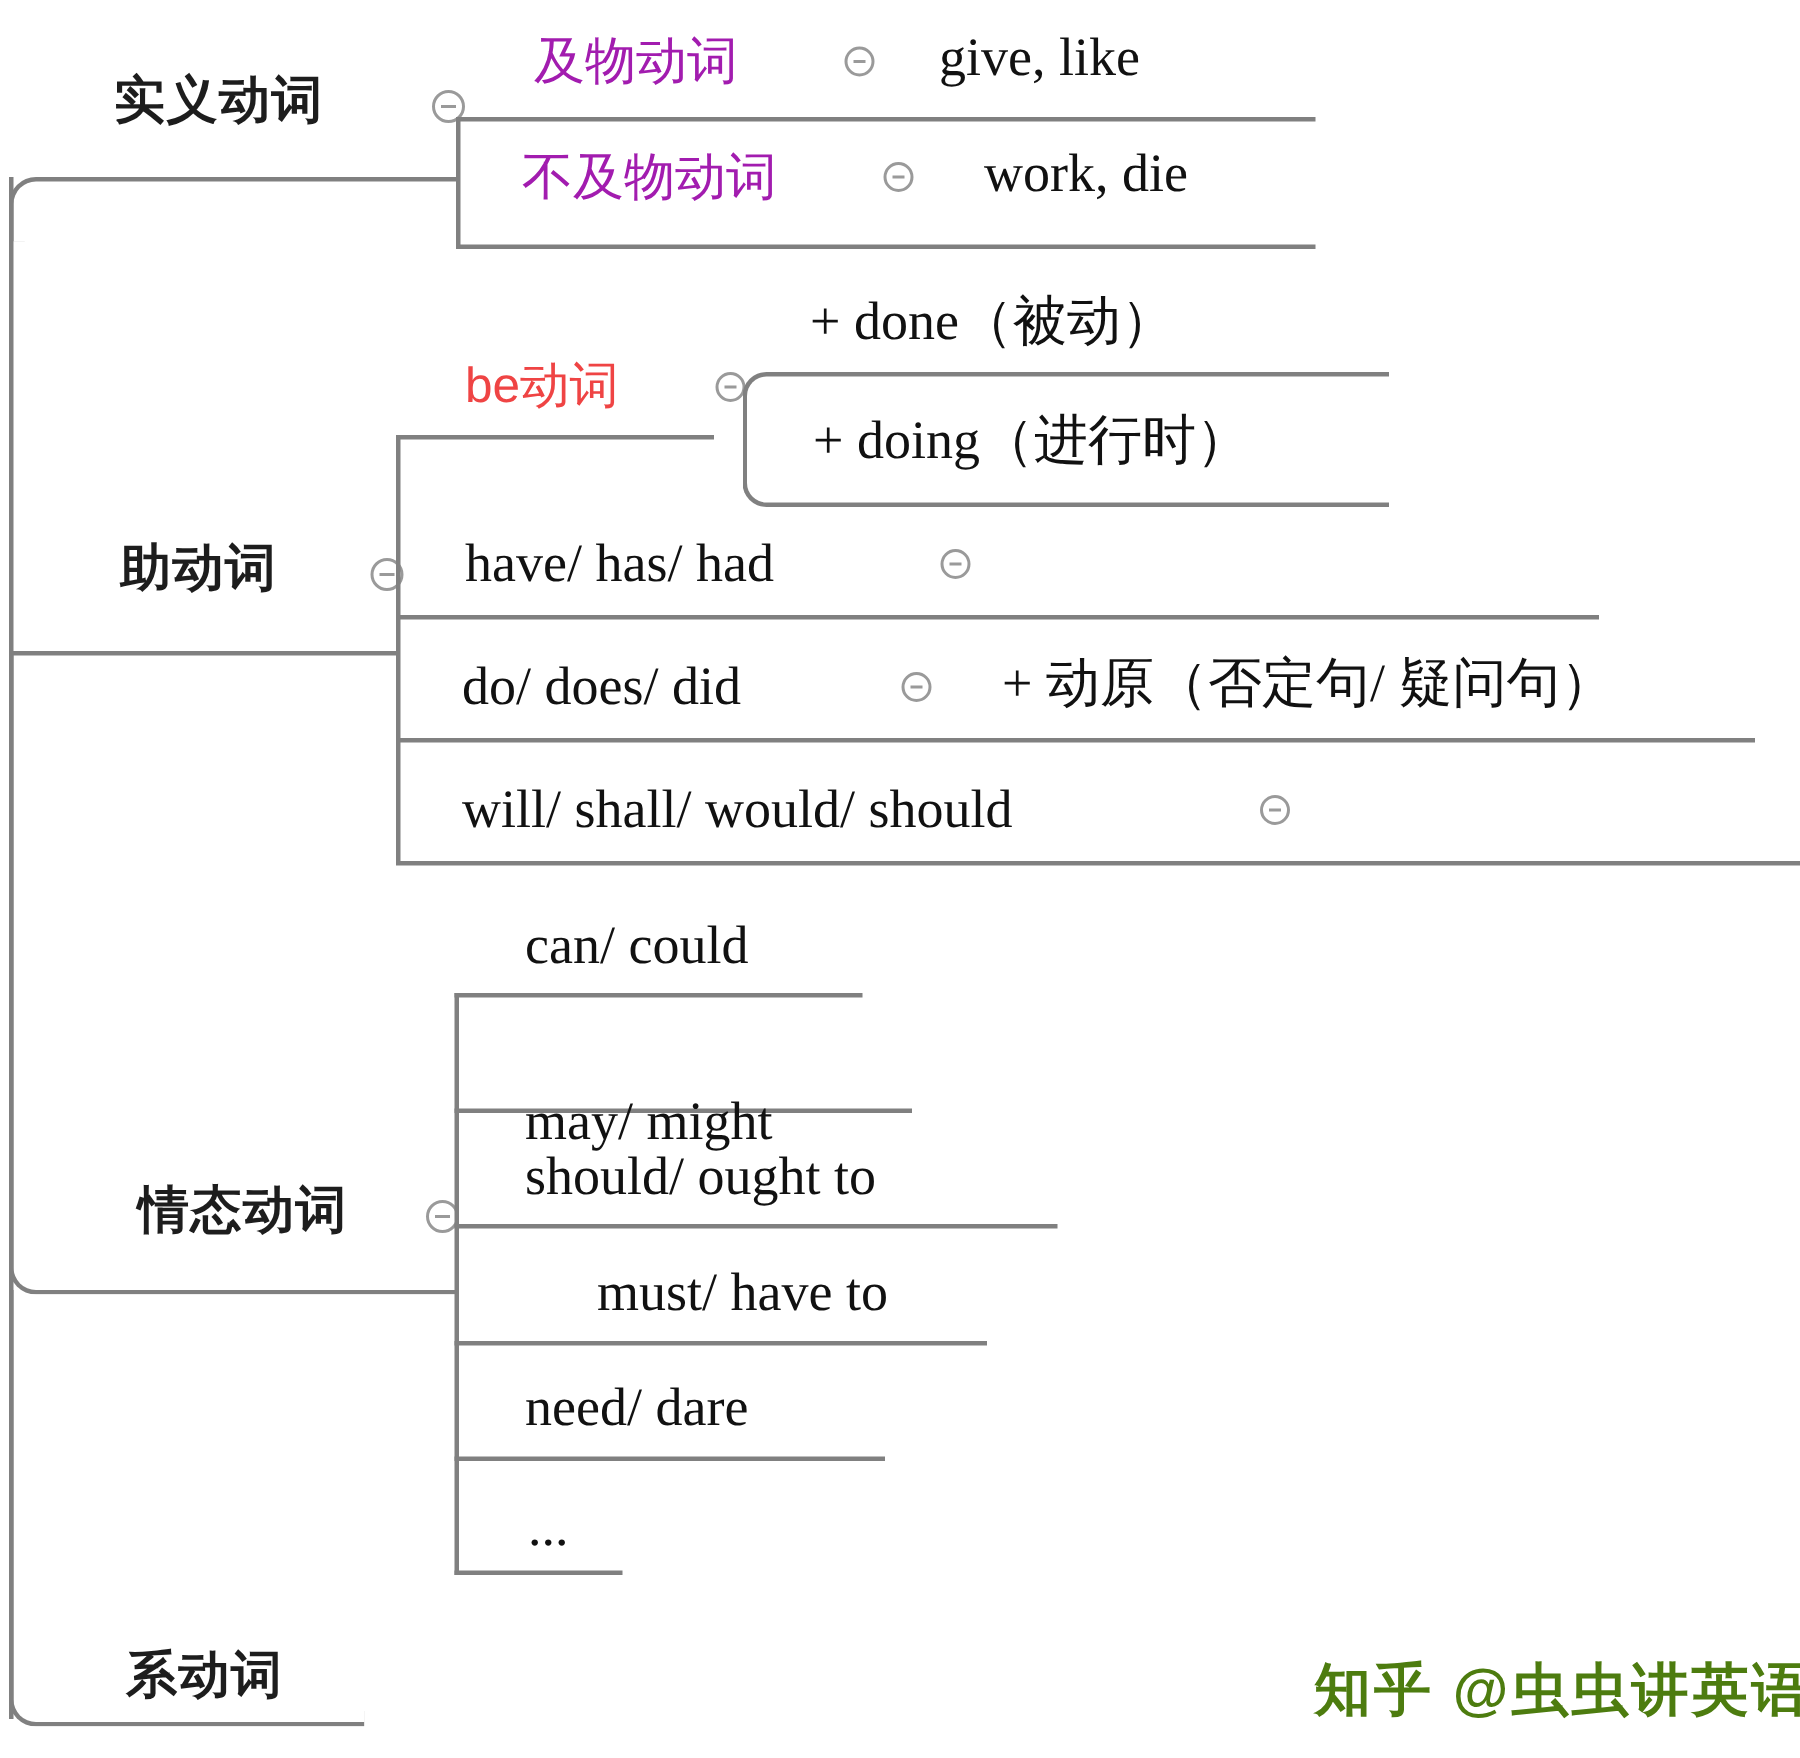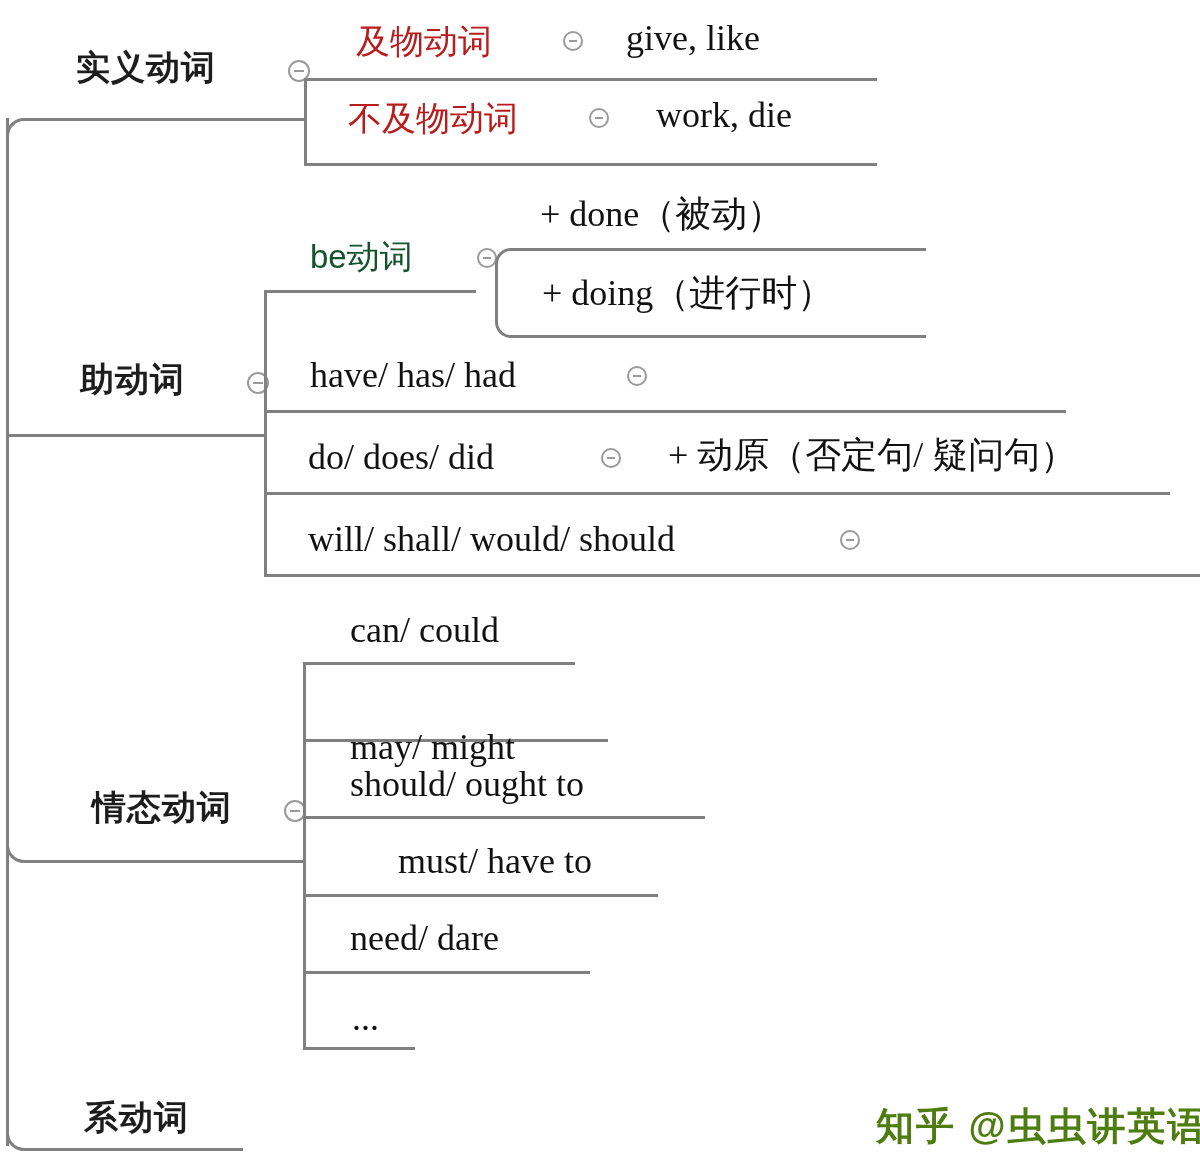--- a/index.html
+++ b/index.html
@@ -34,34 +34,34 @@
   
   .serif{
     font-family:"Liberation Serif", serif;
     font-size:36px;
     color:#111111;
     font-weight:400;
   }
   .serif-cn{
     font-family:"Liberation Sans", sans-serif;
     font-size:34px;
-    color:#b91c1c;
+    color:#a21caf;
   }
   .mixed{
     font-family:"Liberation Serif", serif;
     font-size:36px;
     color:#111111;
   }
 
   
   .sub-name{
     font-family:"Liberation Sans", sans-serif;
     font-size:33px;
     font-weight:400;
-    color:#14532d;
+    color:#ef4444;
   }
 
   
   .toggle{
     position:absolute;
     width:22px;height:22px;
     border:2px solid #9a9a9a;
     border-radius:50%;
     background:#ffffff;
     box-sizing:border-box;

